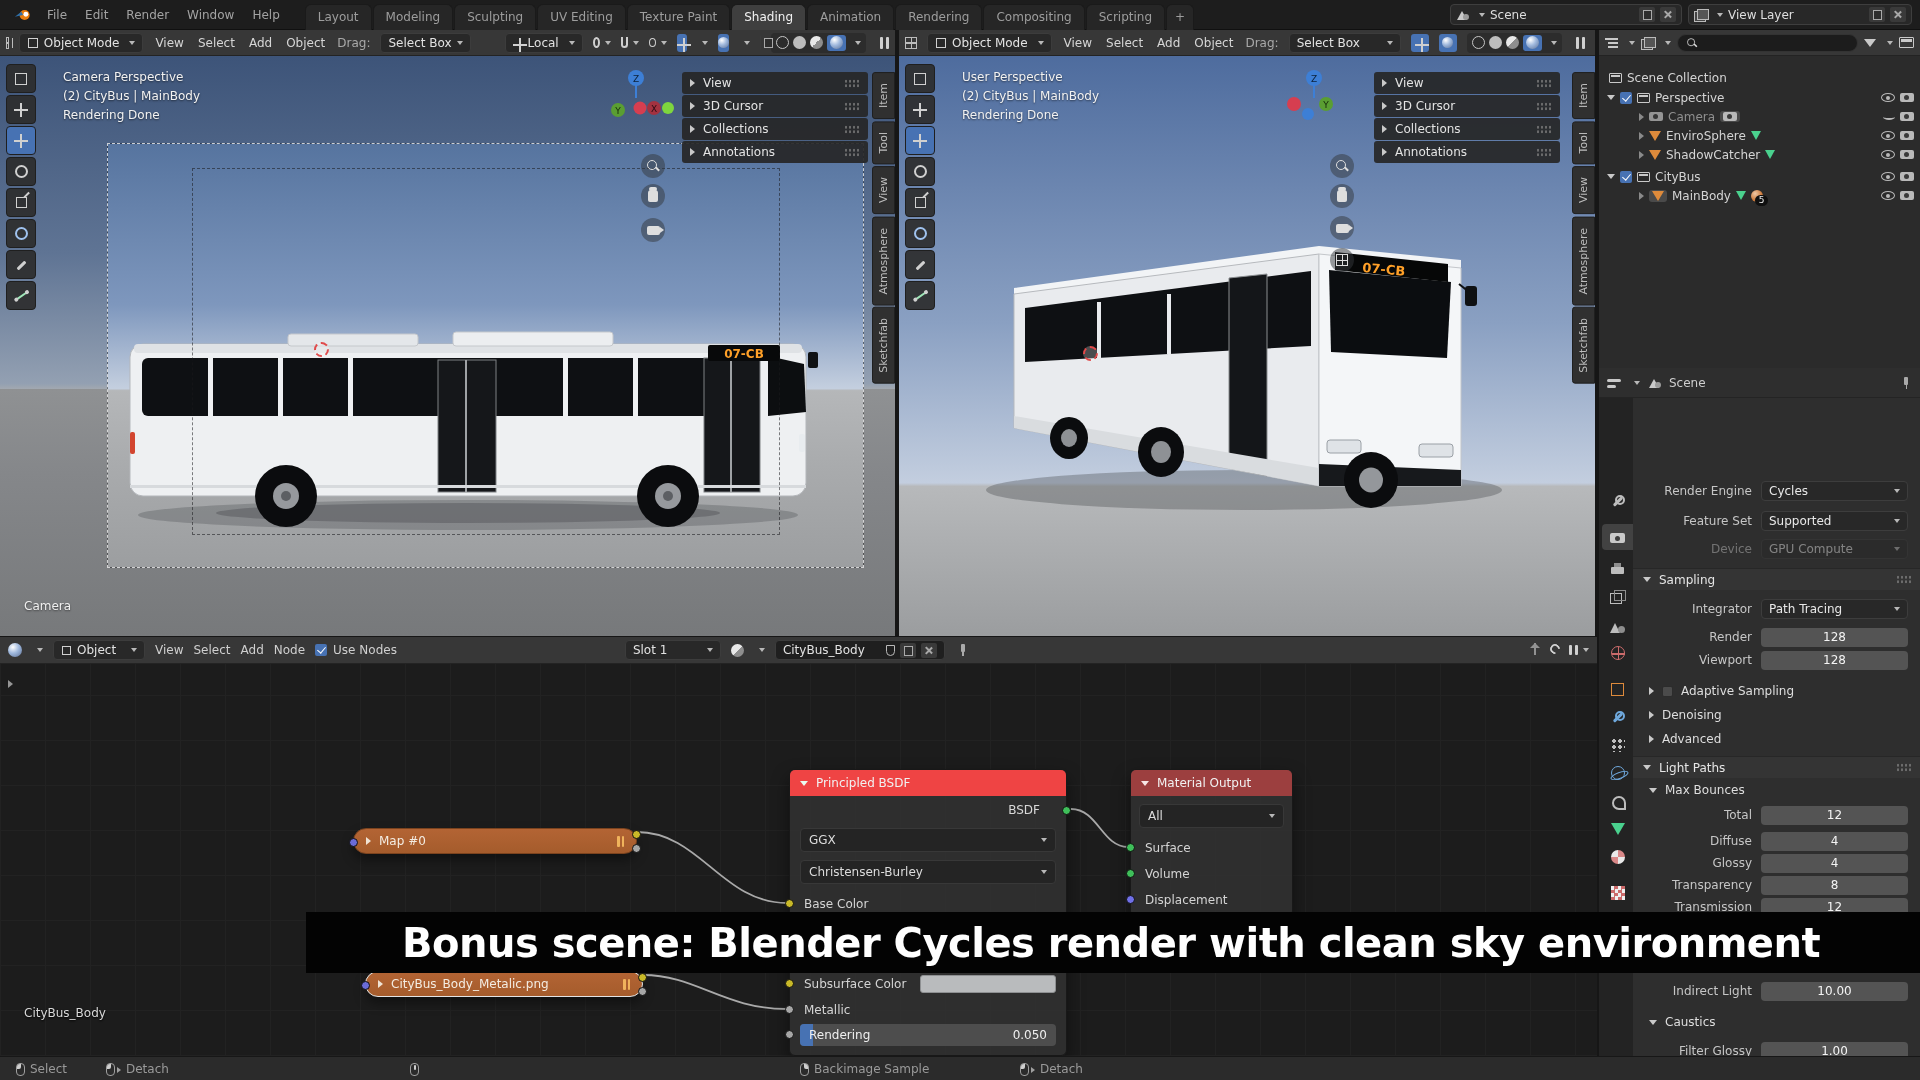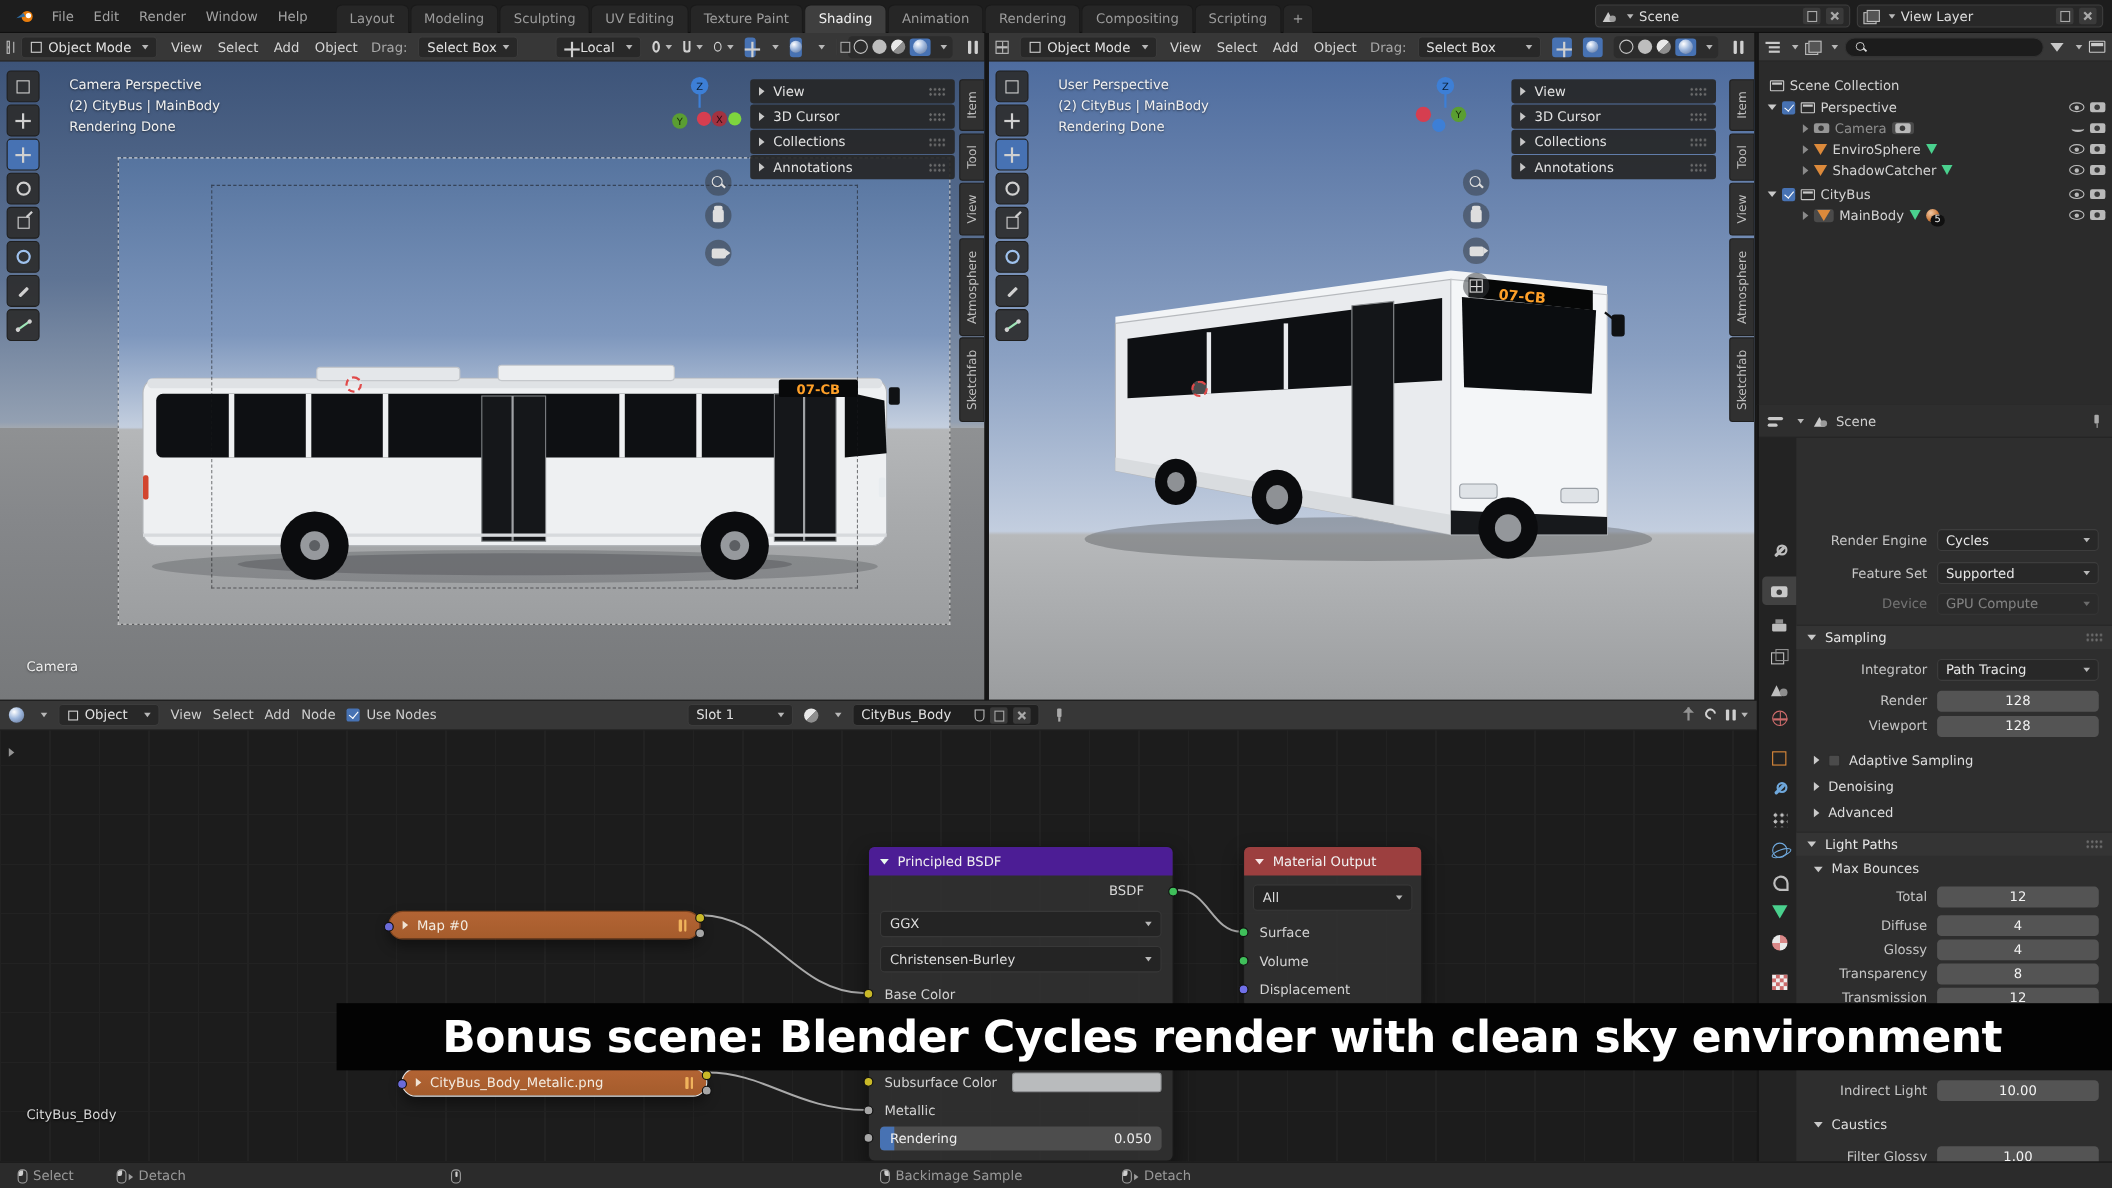--- a/index.html
+++ b/index.html
@@ -872,21 +872,21 @@
       <span class="muteii">
           <i></i>
           <i></i>
         </span>
       <span class="sock s-blu" style="left:-5px;top:9px"></span>
       <span class="sock s-yel" style="right:-5px;top:1px"></span>
       <span class="sock s-grey" style="right:-5px;top:15px"></span>
     </div>
 
     <div class="node" style="left:789px;top:105px;width:278px;height:287px">
-      <div class="nhdr" style="background:#4c1d95">
+      <div class="nhdr" style="background:#ef4444">
         <span class="tri-d" style="border-top-color:#eafaf0"></span>
         <span>Principled BSDF</span>
       </div>
       <span class="outlbl" style="top:33px">BSDF</span>
       <span class="sock s-grn" style="right:-5px;top:36px"></span>
       <div class="ndd" style="top:58px">
           <span>GGX</span>
           <span class="chev"></span>
         </div>
       <div class="ndd" style="top:90px">

